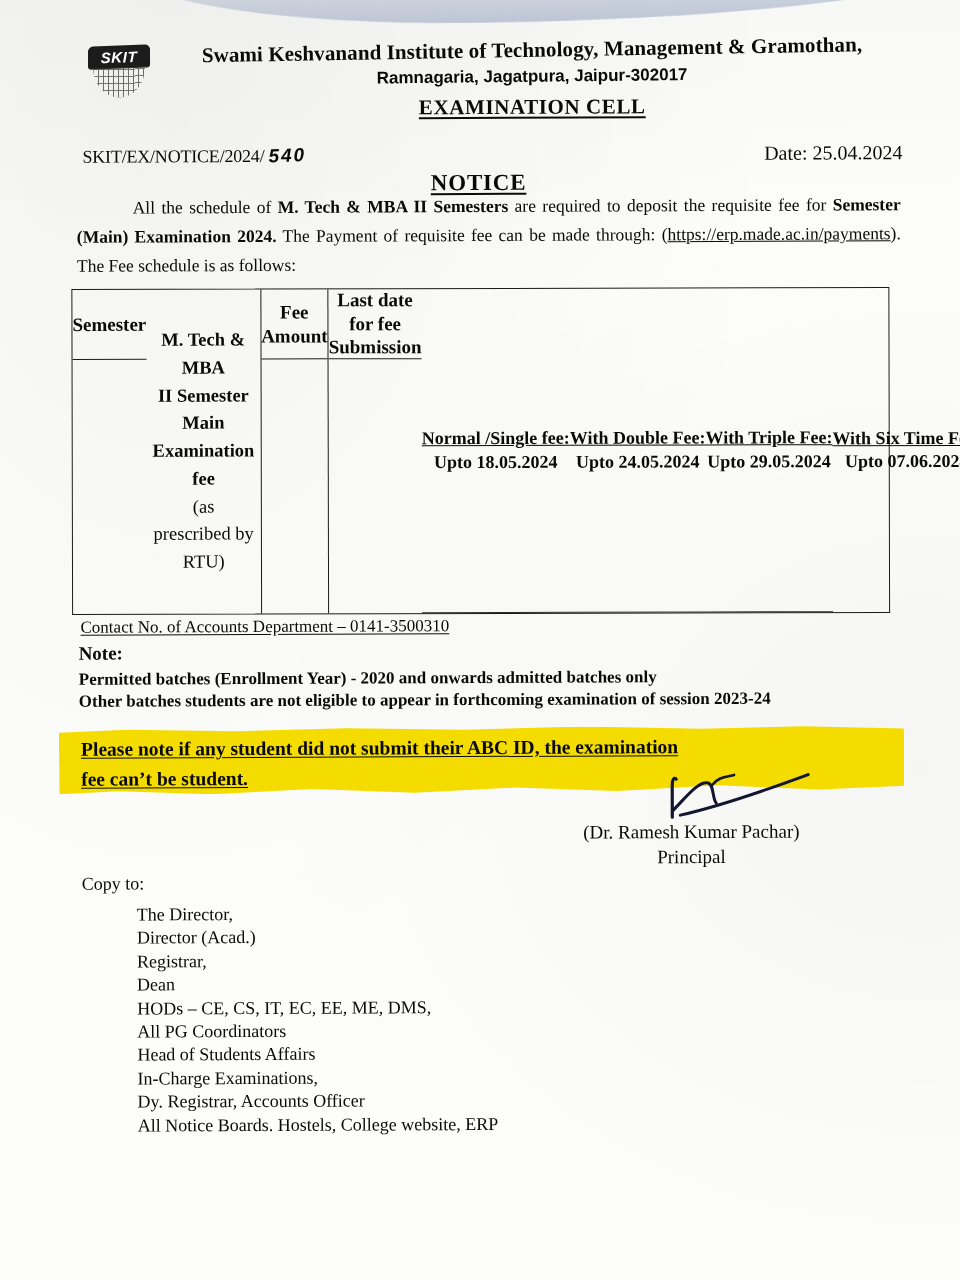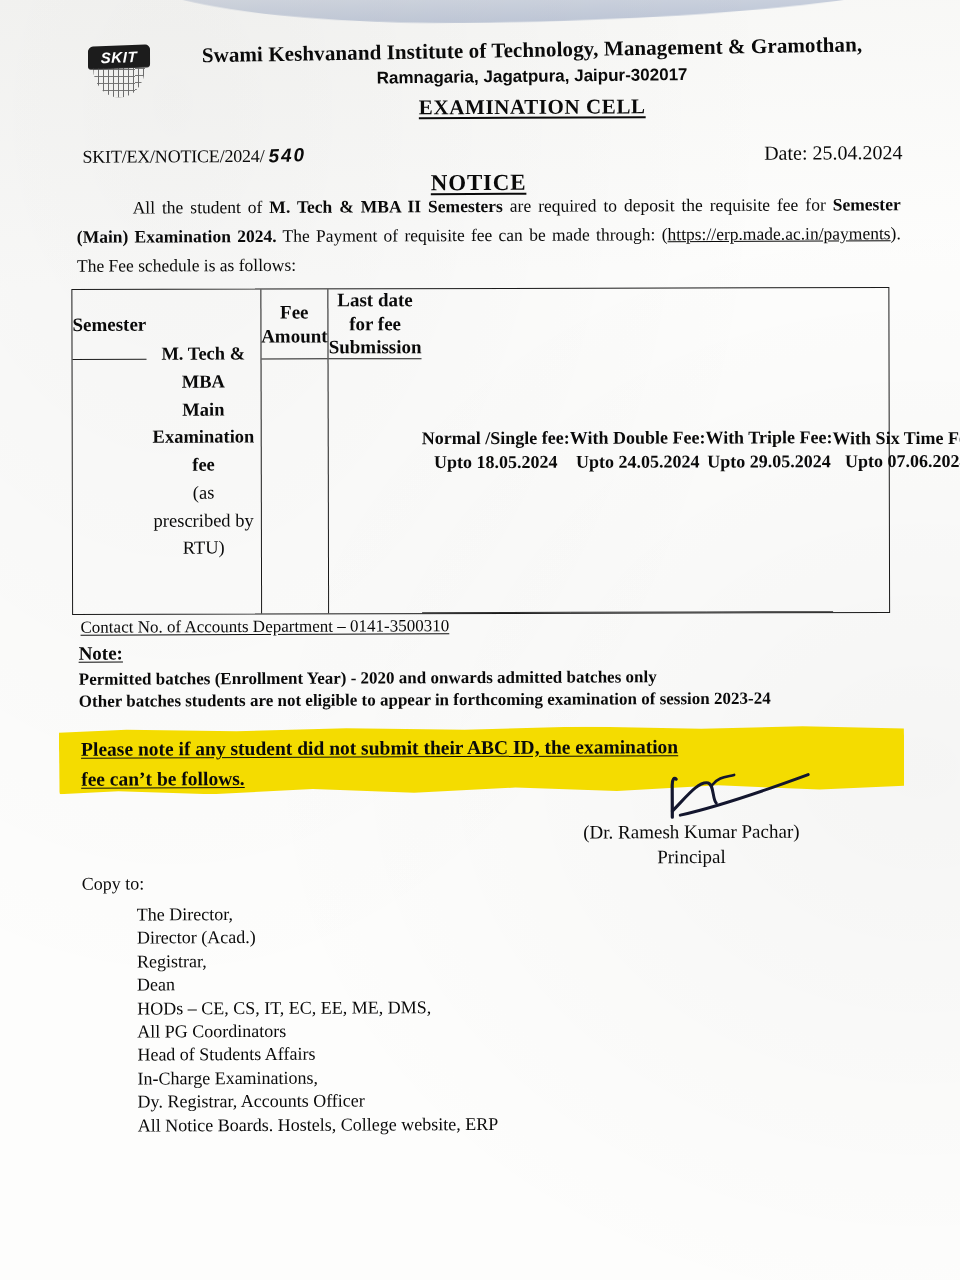--- a/index.html
+++ b/index.html
@@ -273,39 +273,38 @@
     display: flex;
     flex-direction: column;
     align-items: center;
     justify-content: center;
     text-align: center;
     font-weight: bold;
     font-size: 18px;
     line-height: 1.3;
   }
   .date-cell:last-child { border-bottom: none; }
-  .date-cell .dlabel { white-space: nowrap; }
+  .date-cell .dlabel { white-space: nowrap; text-decoration: underline; }
   .date-cell .dval { white-space: nowrap; }
 
   
   .contact-line {
     position: absolute;
     top: 616px;
     left: 80px;
     font-size: 17px;
     text-decoration: underline;
     text-underline-offset: 2px;
   }
   .note-head {
     position: absolute;
     top: 641px;
     left: 78px;
     font-size: 19px;
     font-weight: bold;
-    text-decoration: underline;
     text-underline-offset: 2px;
   }
   .note-l1 {
     position: absolute;
     top: 668px;
     left: 78px;
     font-size: 17px;
     font-weight: bold;
   }
   .note-l2 {
@@ -421,29 +420,30 @@
   <div class="refline">
     <div class="refno">
       <span>SKIT/EX/NOTICE/2024/</span><span class="hand-no">540</span>
     </div>
     <div class="datetxt">Date: 25.04.2024</div>
   </div>
 
   <div class="notice-title">NOTICE</div>
 
   <div class="body-para">
-    <p><span>All the student of </span><span class="b">M. Tech &amp; MBA II Semesters</span><span> are required to deposit the requisite fee for </span><span class="b">Semester (Main) Examination 2024.</span><span> The Payment of requisite fee can be made through: (</span><span class="url-u">https://erp.made.ac.in/payments</span><span>). The Fee schedule is as follows:</span></p>
+    <p><span>All the schedule of </span><span class="b">M. Tech &amp; MBA II Semesters</span><span> are required to deposit the requisite fee for </span><span class="b">Semester (Main) Examination 2024.</span><span> The Payment of requisite fee can be made through: (</span><span class="url-u">https://erp.made.ac.in/payments</span><span>). The Fee schedule is as follows:</span></p>
   </div>
 
   <div class="fee-table">
     <div class="col-sem">
       <div class="th">Semester</div>
       <div class="td-body">
         <div class="sem-text">
           <div>M. Tech &amp; MBA</div>
+          <div>II Semester</div>
           <div>Main Examination fee</div>
           <div class="light">(as prescribed by RTU)</div>
         </div>
       </div>
     </div>
 
     <div class="col-fee">
       <div class="th">Fee Amount</div>
     </div>
 
@@ -476,21 +476,21 @@
 
   <div class="contact-line">Contact No. of Accounts Department – 0141-3500310</div>
   <div class="note-head">Note:</div>
   <div class="note-l1">Permitted batches (Enrollment Year) - 2020 and onwards admitted batches only</div>
   <div class="note-l2">Other batches students are not eligible to appear in forthcoming examination of session 2023-24</div>
 
   <div class="highlight-block">
     <div class="hl-paint"></div>
     <div class="hl-text">
       <span>Please note if any student did not submit their ABC ID, the examination</span><br>
-      <span>fee can’t be follows.</span>
+      <span>fee can’t be student.</span>
     </div>
   </div>
 
   <svg class="sig-mark" viewBox="0 0 180 58">
     <path d="M20 8 C18 6 16 8 16 14 L16 46" stroke="#13162e" stroke-width="3.2" fill="none" stroke-linecap="round"></path>
     <path d="M16 40 C30 26 42 10 52 12 C58 14 56 28 60 32" stroke="#13162e" stroke-width="3" fill="none" stroke-linecap="round"></path>
     <path d="M56 14 C62 6 70 6 78 4" stroke="#13162e" stroke-width="2.6" fill="none" stroke-linecap="round"></path>
     <path d="M24 44 C60 36 108 20 152 4" stroke="#13162e" stroke-width="3" fill="none" stroke-linecap="round"></path>
   </svg>
   <div class="sig-name">(Dr. Ramesh Kumar Pachar)</div>

